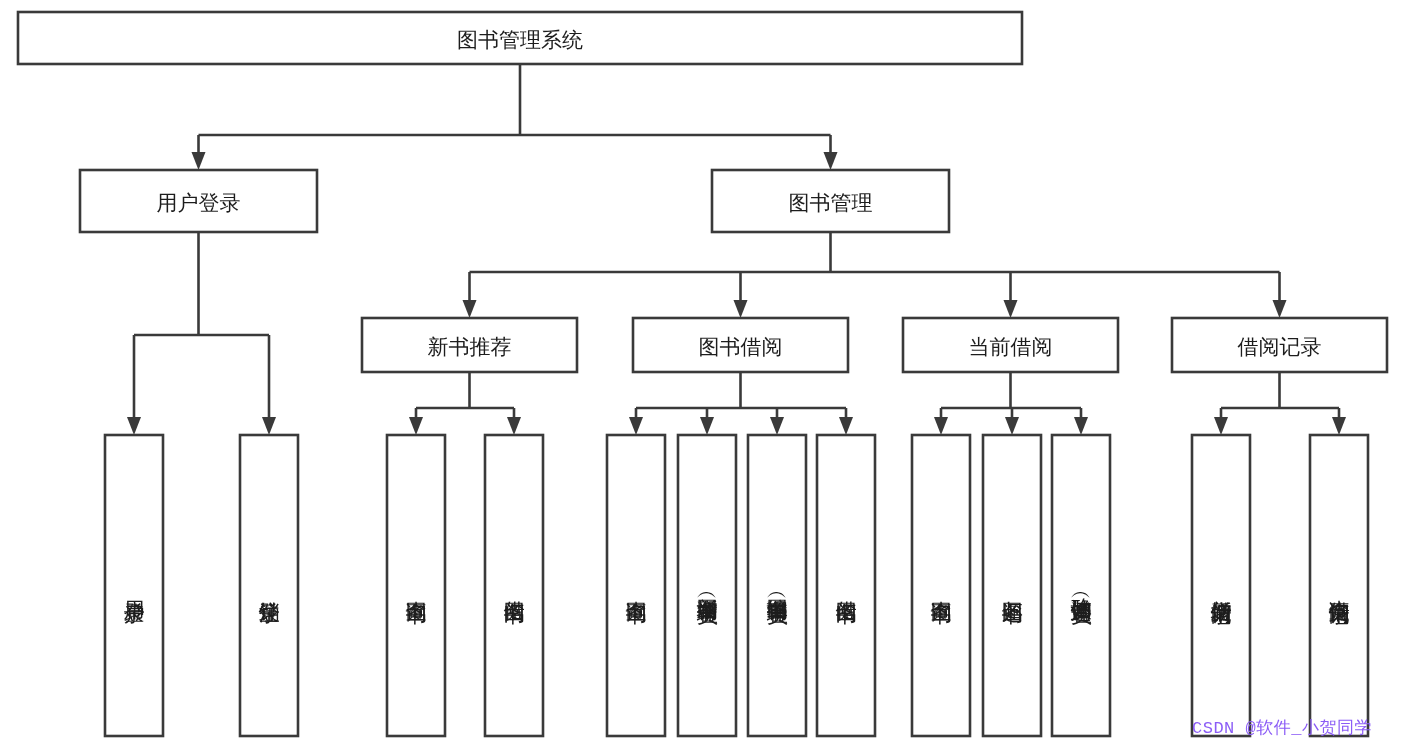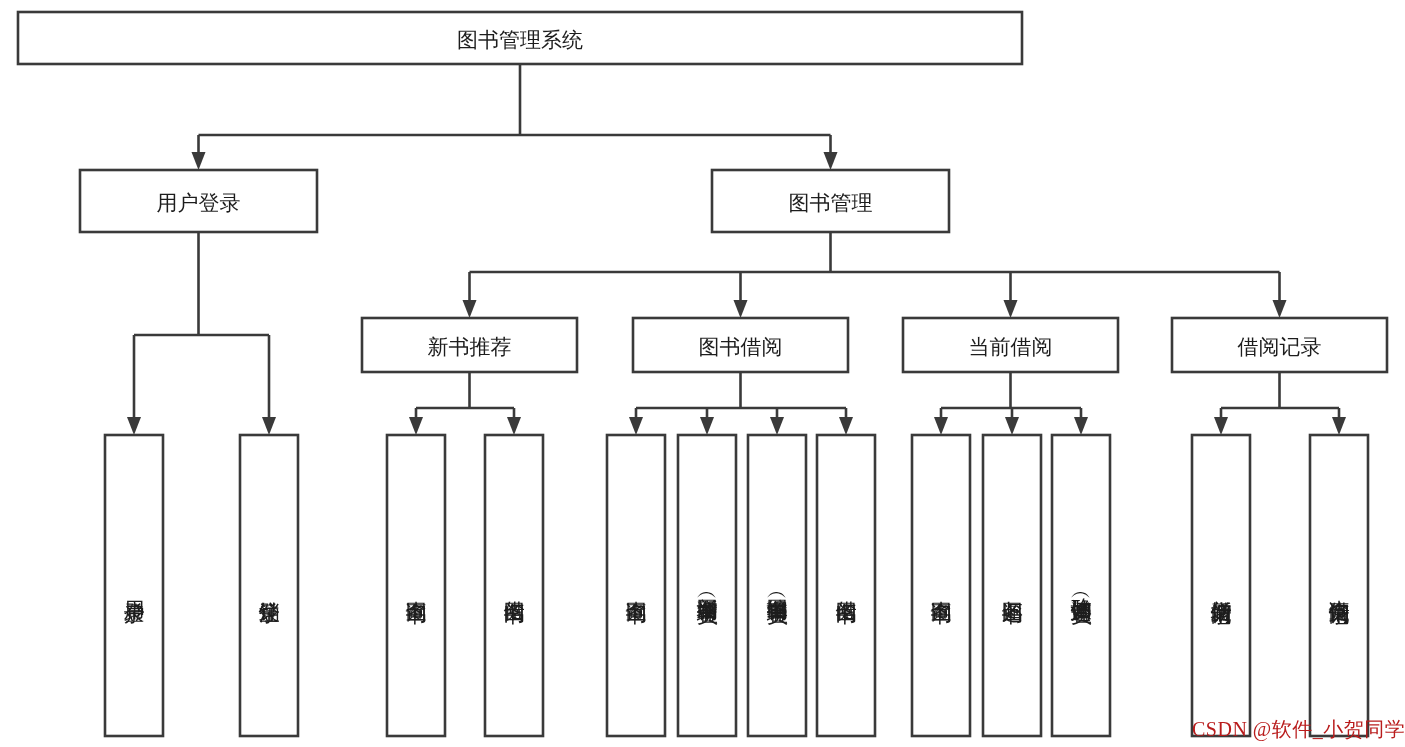--- a/index.html
+++ b/index.html
@@ -62,23 +62,23 @@
     letter-spacing: 1px;
     text-align: center;
     display: flex;
     align-items: center;
     justify-content: center;
     pointer-events: none;
     white-space: nowrap;
   }
   .watermark {
     position: absolute;
-    font-family: Liberation Serif, serif;
-    font-size: 20px;
-    color: #b91c1c;
+    font-family: Liberation Mono, monospace;
+    font-size: 17px;
+    color: #8b5cf6;
     white-space: nowrap;
     letter-spacing: 0.5px;
   }
 </style>
 </head>
 <body>
 
 <div id="diagram-root">
   <svg id="tree-canvas" viewBox="0 0 1405 747">
     <g id="connector-layer">

